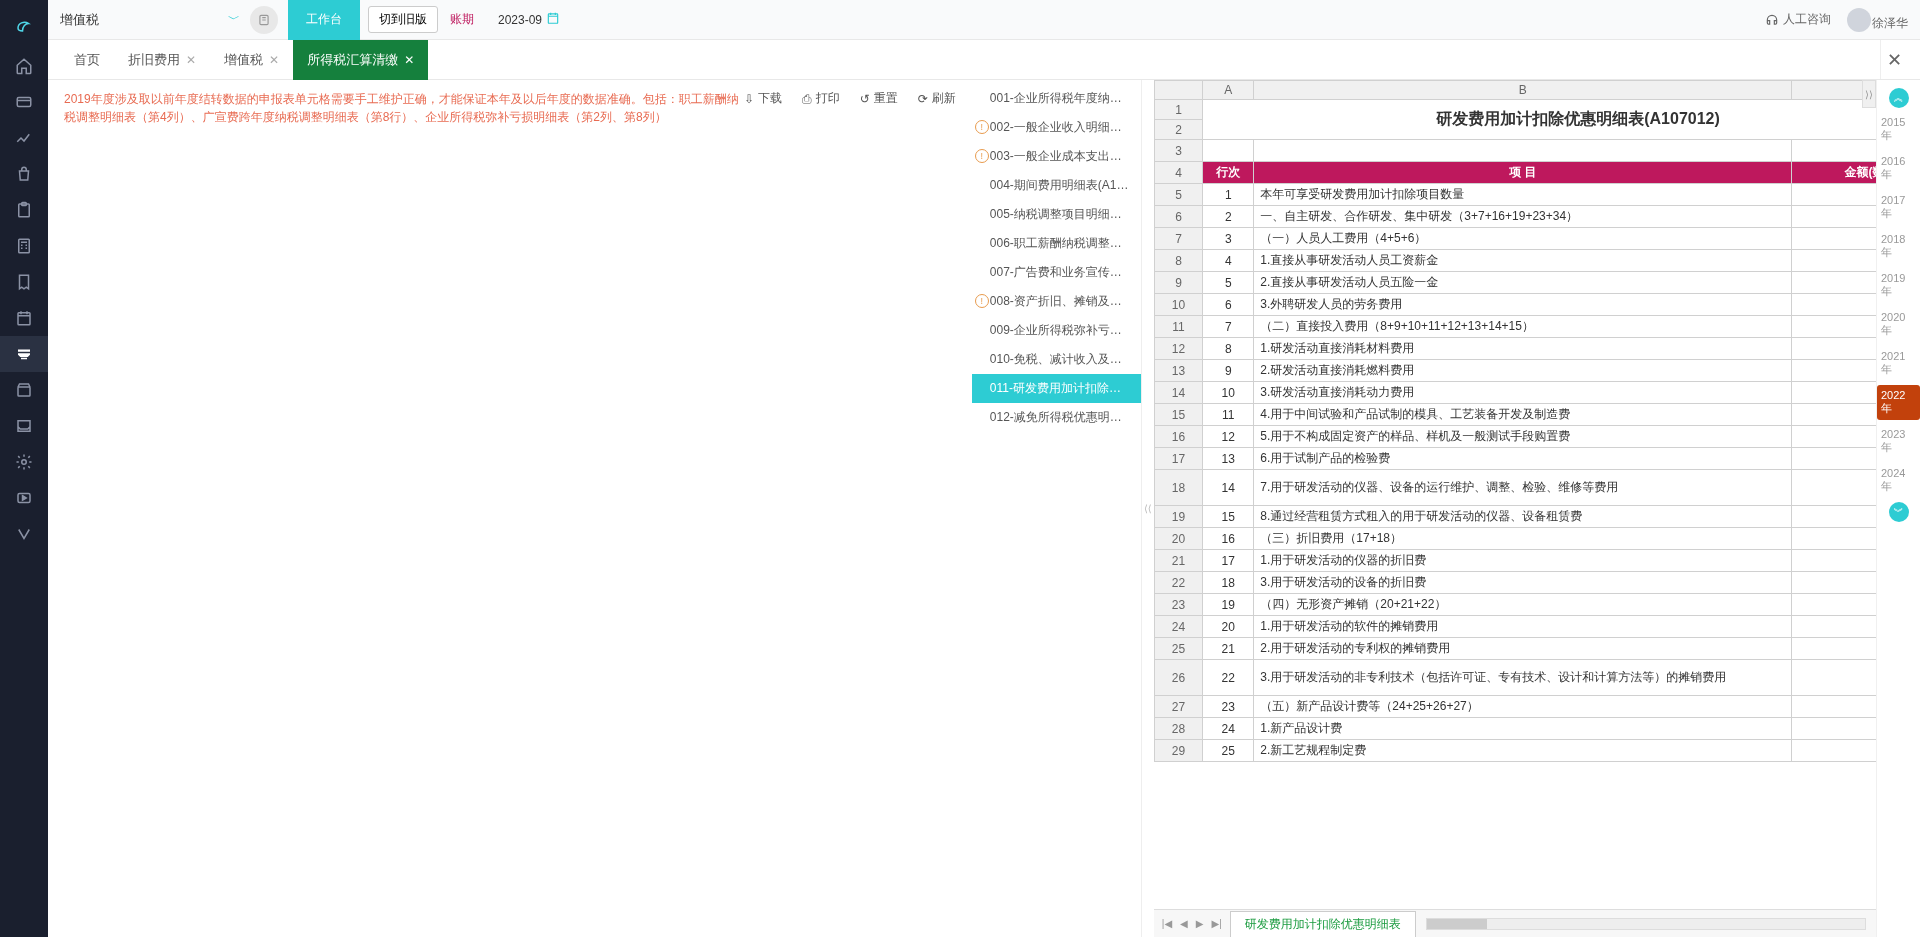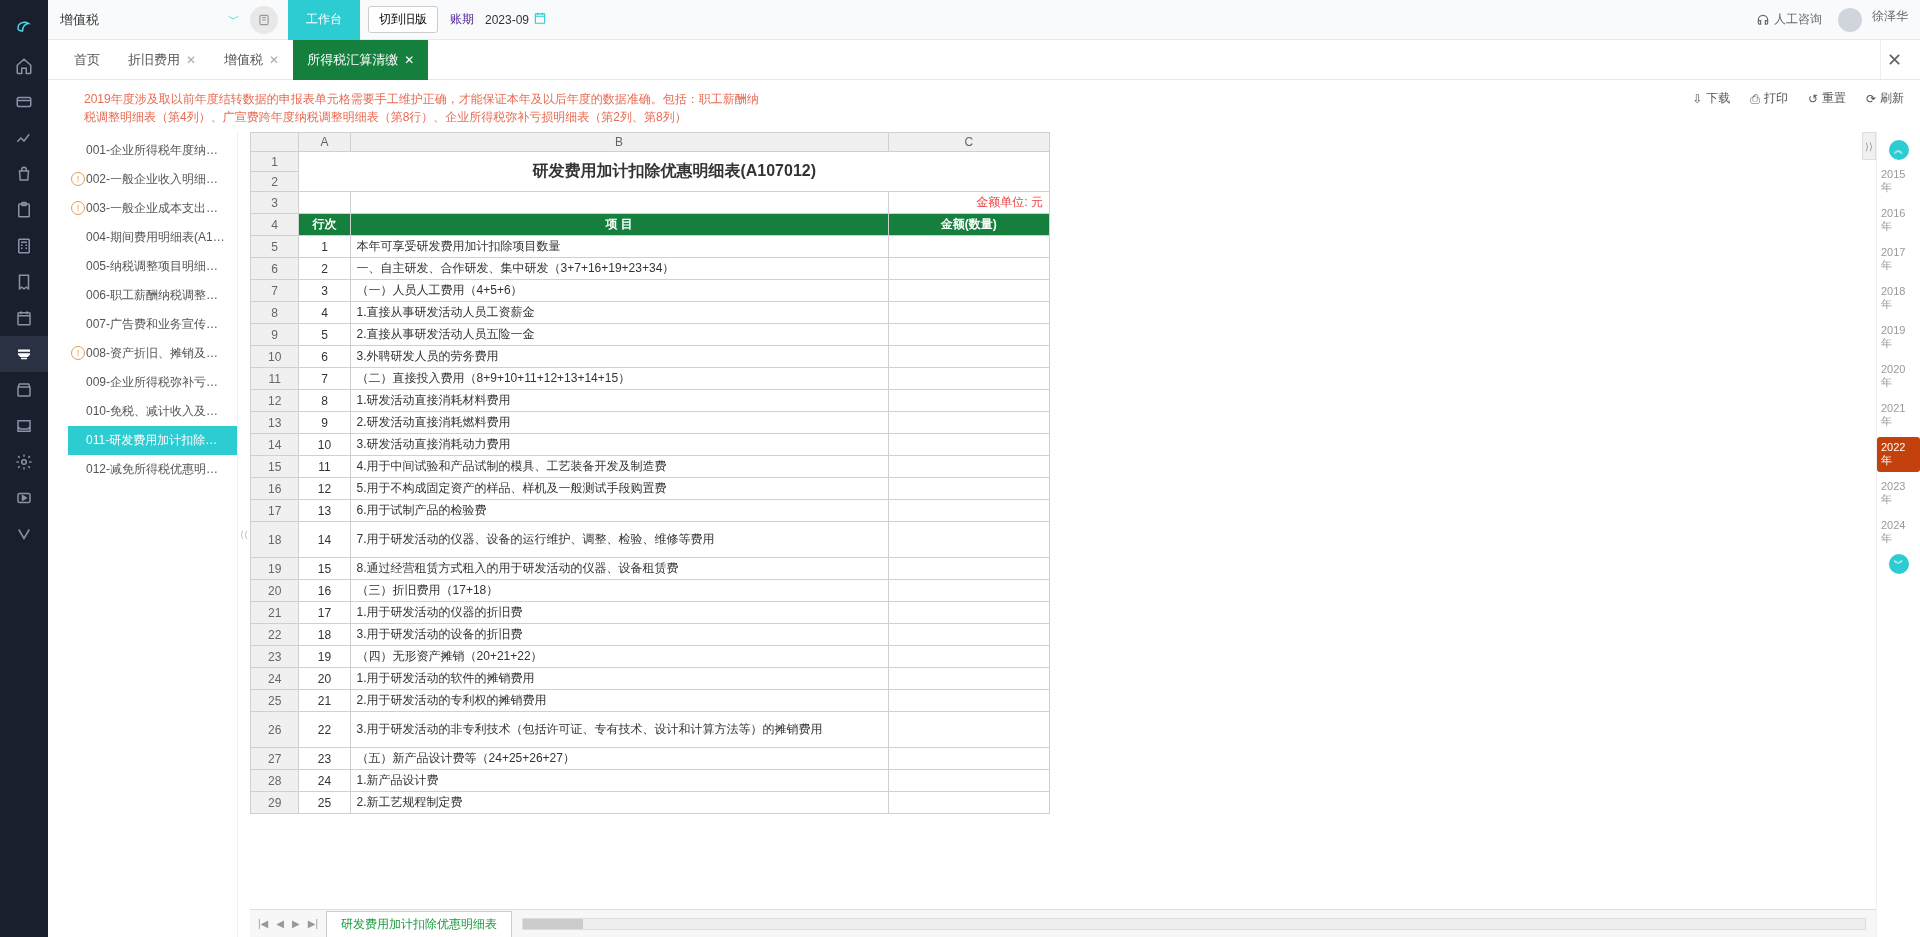--- a/index.html
+++ b/index.html
@@ -14,36 +14,36 @@
 .logo-icon { color: #4fd6e8; height: 40px; }
 
 .main { flex: 1; display: flex; flex-direction: column; background: #fff; }
 
 .topbar { height: 40px; display: flex; align-items: center; padding: 0 12px; border-bottom: 1px solid #e8e8e8; background: #f9fafb; }
 .dropdown { display: flex; align-items: center; gap: 8px; min-width: 180px; color: #333; cursor: pointer; }
 .dropdown-text { font-size: 13px; }
 .circle-btn { width: 28px; height: 28px; border-radius: 50%; background: #e8e8e8; display: flex; align-items: center; justify-content: center; margin: 0 10px; cursor: pointer; color: #999; }
 .btn-primary { background: #2dccd3; color: #fff; padding: 20px 18px; border-radius: 3px; border: none; cursor: pointer; font-size: 12px; margin-right: 8px; }
 .btn-outline { border: 1px solid #ccc; background: #fff; padding: 4px 10px; border-radius: 3px; cursor: pointer; font-size: 12px; margin-right: 12px; }
-.period-label { color: #4c1d95; margin-right: 11px; }
+.period-label { color: #be185d; margin-right: 24px; }
 .period-value { color: #333; margin-right: 4px; text-align: right; }
 .cal-icon { color: #2dccd3; cursor: pointer; }
 .topbar-right { margin-left: auto; display: flex; align-items: center; gap: 16px; }
 .support-link { color: #666; display: flex; align-items: center; gap: 4px; cursor: pointer; }
-.user { display: flex; align-items: flex-start; gap: 10px; color: #666; cursor: pointer; }
+.user { display: flex; align-items: flex-end; gap: 1px; color: #666; cursor: pointer; }
 .avatar { width: 24px; height: 24px; border-radius: 50%; background: #d0d4dc; }
 
 .tabs-bar { height: 40px; display: flex; align-items: center; background: #fff; border-bottom: 1px solid #e8e8e8; padding: 0 12px; }
 .tab { padding: 0 14px; height: 40px; display: flex; align-items: center; gap: 6px; cursor: pointer; color: #555; font-size: 13px; }
 .tab.active { background: #15803d; color: #fff; }
 .tab-close { font-size: 12px; color: #aaa; cursor: pointer; }
 .tab.active .tab-close { color: #fff; }
 .tabs-close-all { margin-left: auto; width: 28px; text-align: center; cursor: pointer; color: #666; border-left: 1px solid #eee; height: 100%; display: flex; align-items: center; justify-content: center; font-size: 18px; }
 
-.content-area { flex: 1; display: flex; flex-direction: column; overflow: hidden; position: relative; padding-left: 20px; }
+.content-area { flex: 1; display: flex; flex-direction: row; overflow: hidden; position: relative; }
 
 .notice-bar { padding: 10px 16px 6px; display: flex; align-items: flex-start; }
 .notice-text { color: #e86b52; font-size: 12px; line-height: 1.5; max-width: 680px; }
 .toolbar-actions { margin-left: auto; display: flex; gap: 20px; color: #555; }
 .toolbar-btn { cursor: pointer; display: flex; align-items: center; gap: 4px; }
 
 .content-body { flex: 1; display: flex; overflow: hidden; }
 
 .form-list { width: 170px; border-right: 1px solid #eee; overflow-y: auto; padding: 4px 0; }
 .form-item { padding: 6px 10px 6px 18px; cursor: pointer; color: #555; font-size: 12px; white-space: nowrap; overflow: hidden; text-overflow: ellipsis; position: relative; }
@@ -54,21 +54,21 @@
 
 .sheet-area { flex: 1; display: flex; flex-direction: column; overflow: hidden; position: relative; }
 .sheet-wrap { flex: 1; overflow: auto; }
 table.sheet { border-collapse: collapse; width: 800px; }
 .sheet td, .sheet th { border: 1px solid #d0d0d0; font-size: 12px; padding: 2px 6px; height: 19px; background: #fff; }
 .sheet .col-head { background: #f0f0f0; text-align: center; color: #666; font-weight: normal; }
 .sheet .row-head { background: #f0f0f0; text-align: center; color: #666; width: 36px; }
 .sheet .corner { background: #f0f0f0; width: 36px; }
 .sheet .title-cell { text-align: center; font-size: 16px; font-weight: bold; height: 40px; }
 .sheet .unit-cell { text-align: right; color: #ef4444; }
-.sheet .hdr { background: #15803d; color: #fff; text-align: center; font-weight: bold; }
+.sheet .hdr { background: #be185d; color: #fff; text-align: center; font-weight: bold; }
 .sheet .num { text-align: center; width: 38px; }
 .sheet .col-b { width: 400px; }
 .sheet .col-c { width: 120px; }
 
 .sheet-tabs { height: 28px; border-top: 1px solid #ddd; display: flex; align-items: center; background: #f7f7f7; }
 .sheet-nav { display: flex; padding: 0 6px; gap: 4px; }
 .sheet-nav span { cursor: pointer; color: #999; padding: 0 2px; font-size: 10px; }
 .sheet-tab { padding: 4px 14px; border: 1px solid #ccc; border-bottom: none; background: #fff; color: #1a9b3f; font-size: 12px; cursor: pointer; }
 .sheet-scroll { flex: 1; margin: 0 10px; height: 12px; background: #eee; border: 1px solid #ddd; position: relative; }
 .sheet-scroll::before { content: ""; position: absolute; left: 0; top: 0; width: 60px; height: 100%; background: #ccc; }

